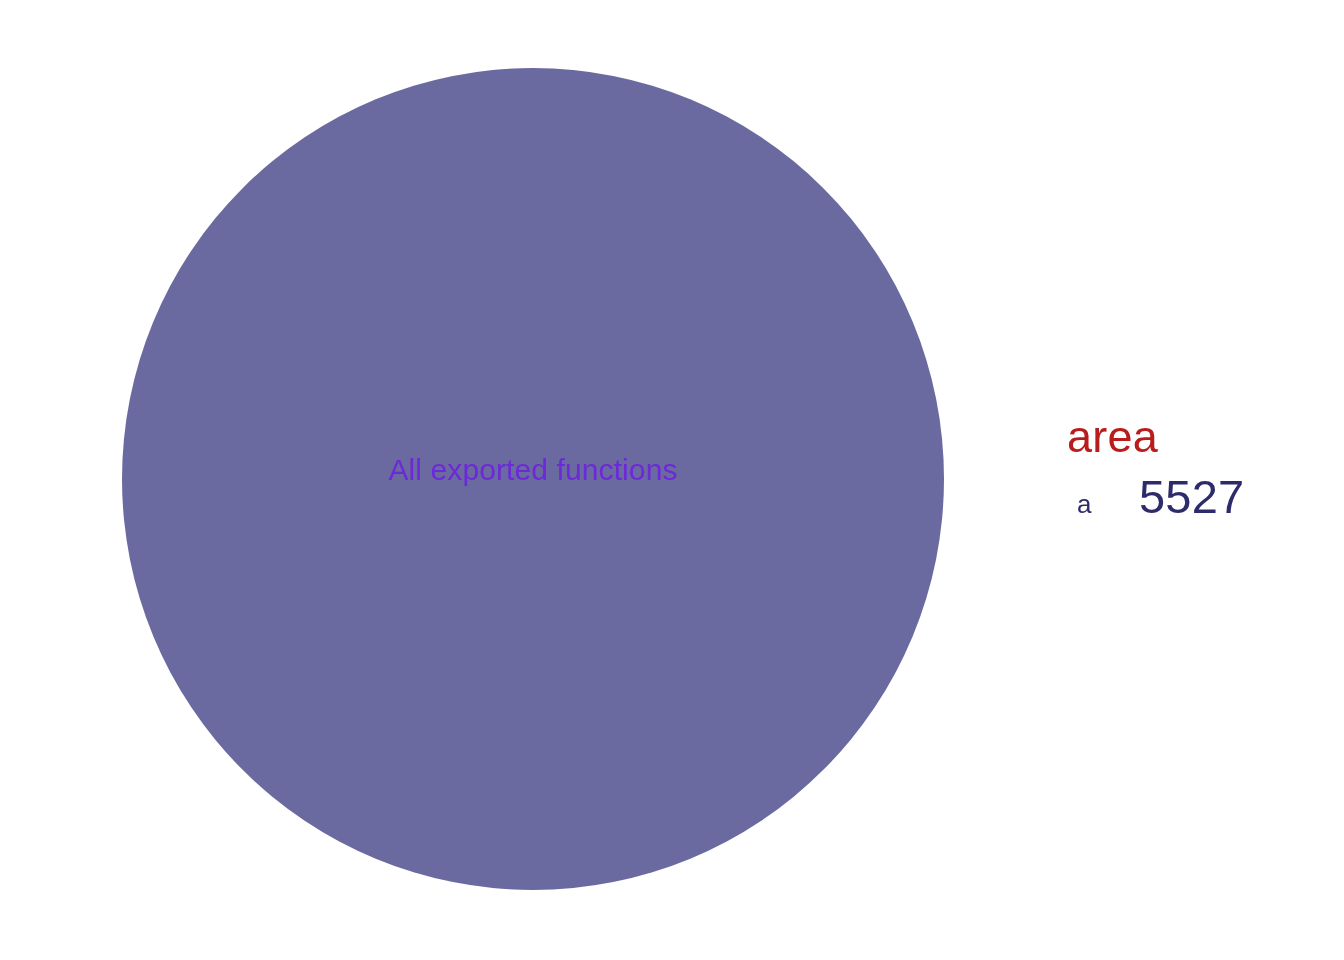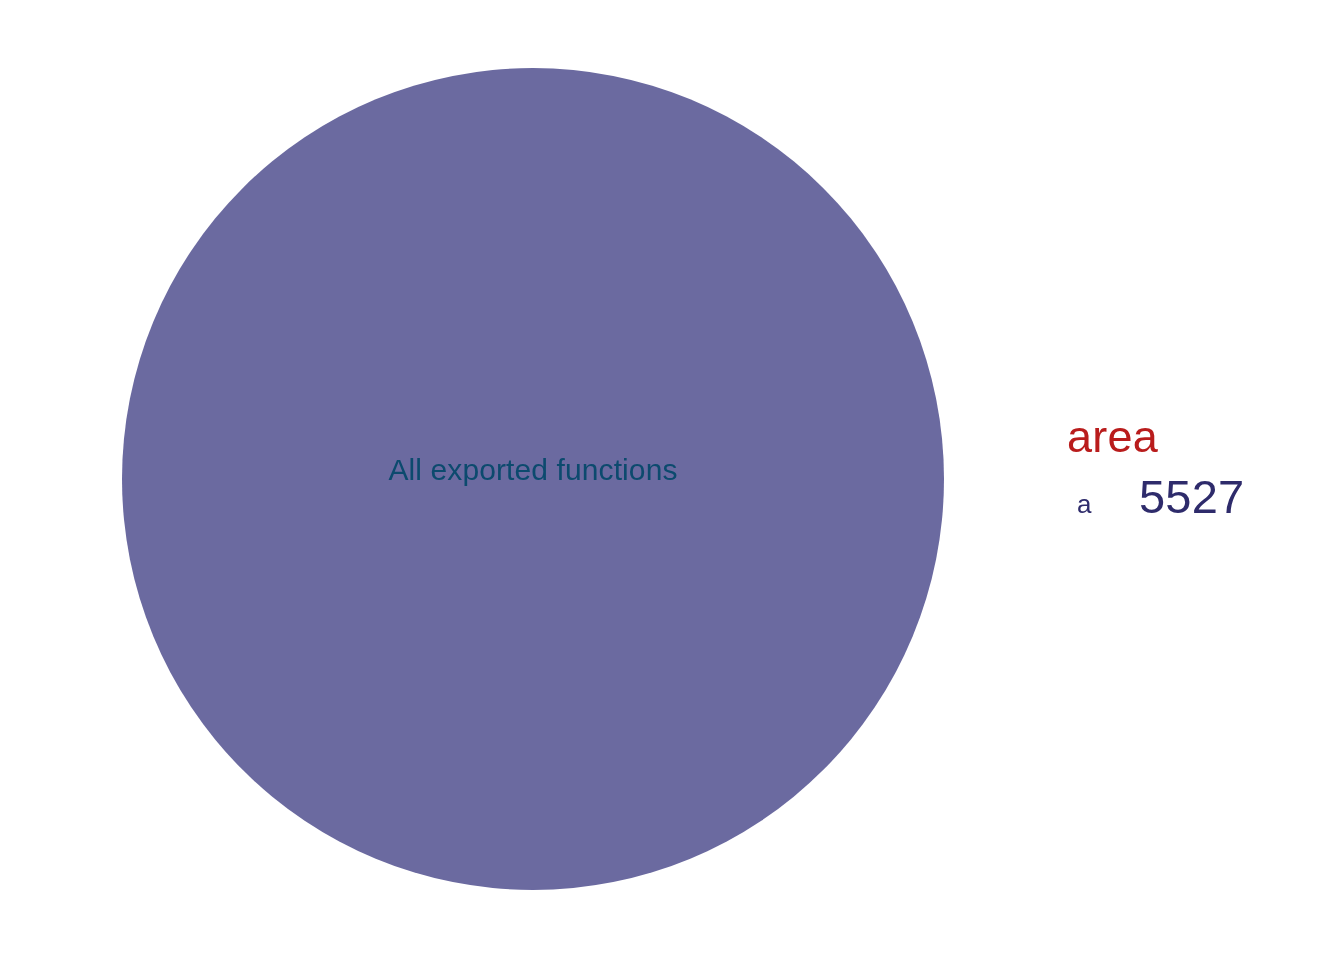--- a/index.html
+++ b/index.html
@@ -77,21 +77,21 @@
     white-space: nowrap;
   }
 </style>
 </head>
 <body>
 
 <div id="canvas" style="width: 1344px; height: 960px; background: rgb(255, 255, 255);">
 
   <div class="venn-shape" style="left: 122px; top: 68px; width: 822px; height: 822px; background: rgb(107, 106, 160);"></div>
 
-  <div class="venn-region-label" style="left: 122px; width: 822px; color: #0c4a6e;">All exported functions</div>
+  <div class="venn-region-label" style="left: 122px; width: 822px; color: #6d28d9;">All exported functions</div>
 
   <div class="legend">
     <div class="legend-title">area</div>
     <div class="legend-row">
       <span class="legend-key">a</span>
       <span class="legend-value">5527</span>
     </div>
   </div>
 
 </div>

